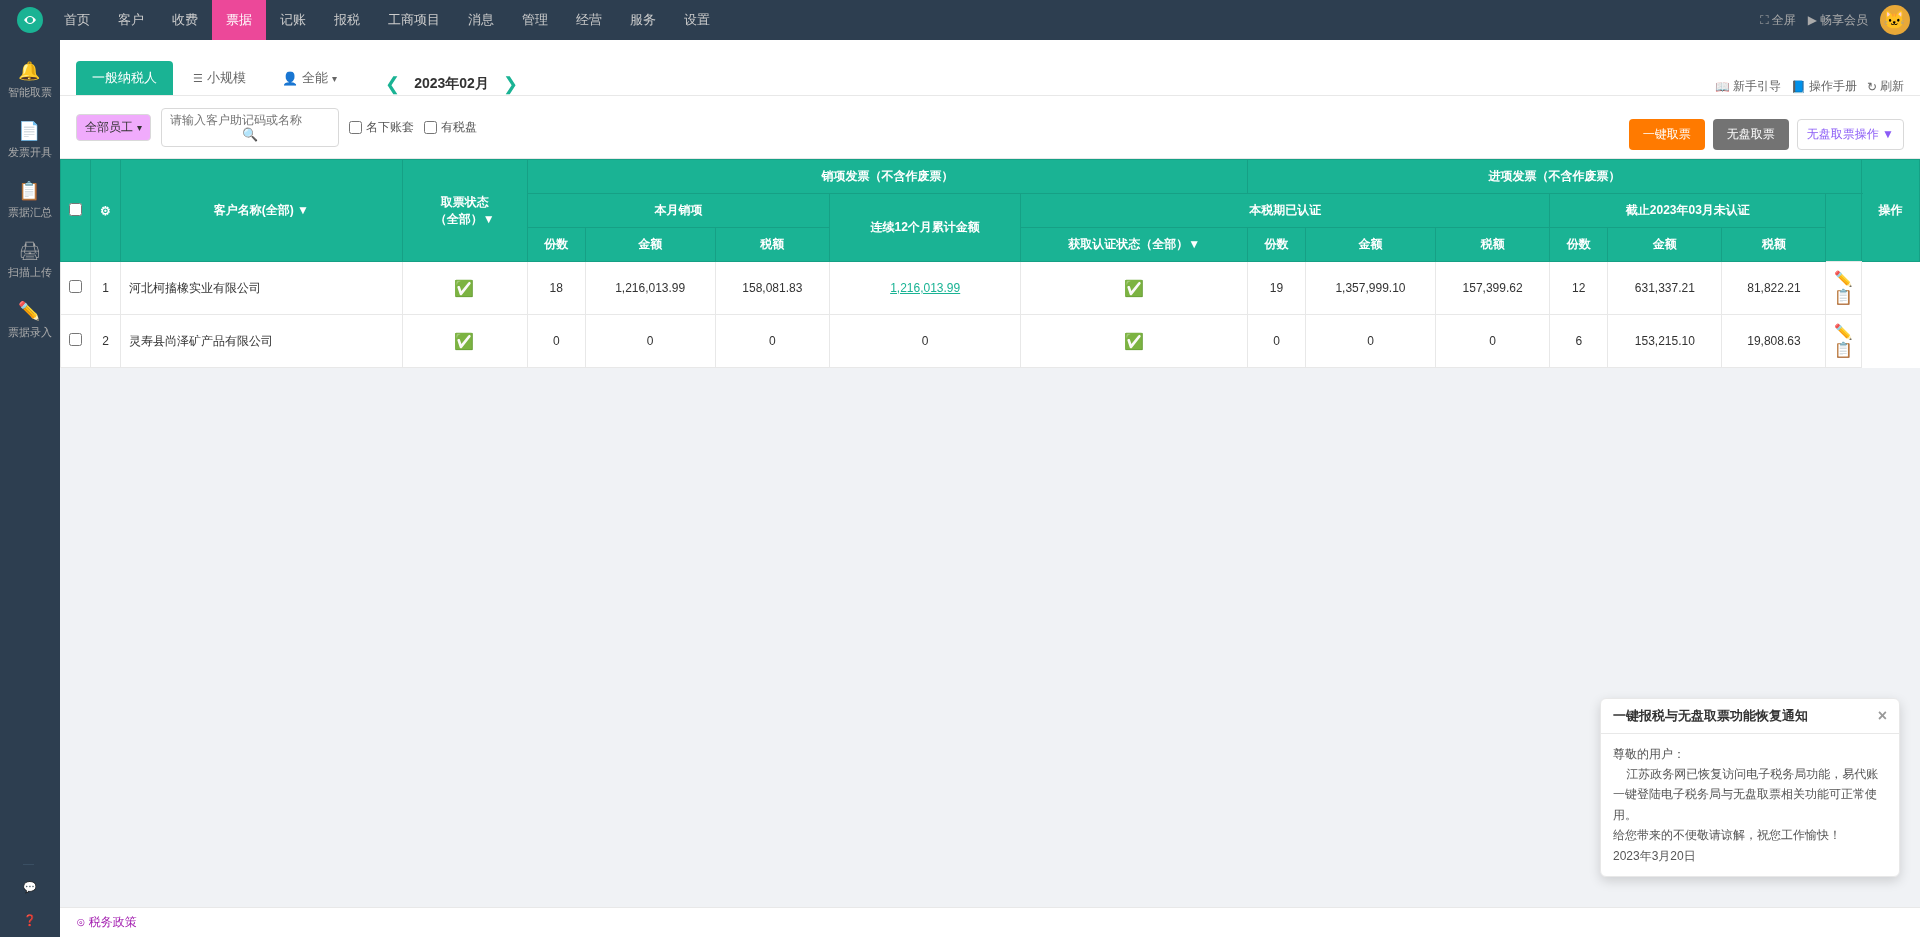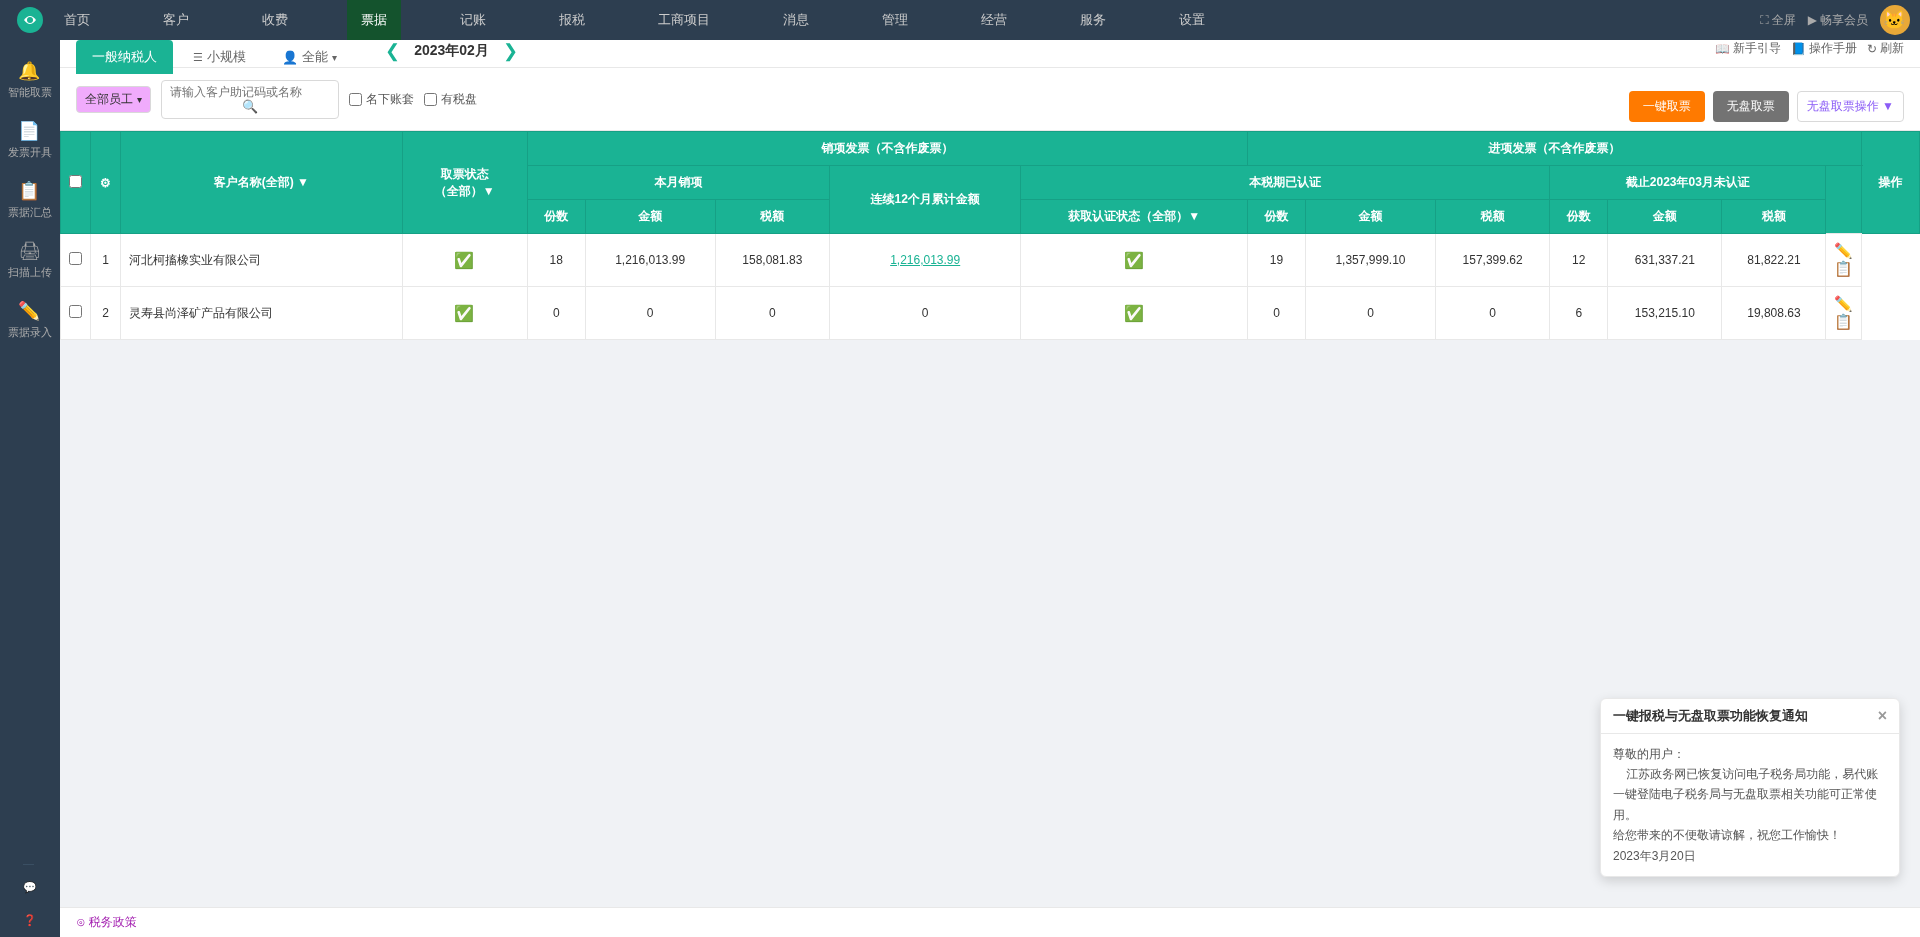--- a/index.html
+++ b/index.html
@@ -7,26 +7,26 @@
 
     
     .top-nav {
       display: flex; align-items: center;
       background: #2d3e50; color: #fff;
       height: 40px; padding: 0 10px;
       position: fixed; top: 0; left: 0; right: 0; z-index: 100;
     }
     .top-nav .logo { width: 40px; height: 40px; display: flex; align-items: center; justify-content: center; }
     .top-nav .logo svg { width: 28px; height: 28px; }
-    .top-nav .nav-items { display: flex; align-items: flex-start; flex: 1; gap: 45px; }
+    .top-nav .nav-items { display: flex; align-items: flex-start; flex: 1; }
     .top-nav .nav-item {
       padding: 0 14px; height: 40px; display: flex; align-items: center;
       cursor: pointer; font-size: 13px; color: #ccc;
     }
-    .top-nav .nav-item.active { background: #14532d; color: #fff; }
+    .top-nav .nav-item.active { background: #ec4899; color: #fff; }
     .top-nav .nav-right { display: flex; align-items: center; gap: 12px; margin-left: auto; }
     .top-nav .nav-right .btn-link { color: #aaa; font-size: 12px; cursor: pointer; display: flex; align-items: center; gap: 3px; }
     .avatar { width: 30px; height: 30px; border-radius: 50%; background: #e8a838; display: flex; align-items: center; justify-content: center; cursor: pointer; }
 
     
     .sidebar {
       position: fixed; top: 40px; left: 0; bottom: 0;
       width: 60px; background: #2d3e50;
       display: flex; flex-direction: column; align-items: center;
       padding-top: 10px; z-index: 99;
@@ -42,23 +42,23 @@
     
     .main {
       margin-left: 60px; margin-top: 40px;
       padding: 0; background: #f0f2f5;
       min-height: calc(100vh - 40px);
     }
 
     
     .tabs-bar {
       background: #fff; padding: 0 16px;
-      display: flex; align-items: flex-start;
+      display: flex; align-items: flex-end;
       border-bottom: 1px solid #e8e8e8;
-      height: 28px; gap: 4px;
+      height: 56px; gap: 4px;
     }
     .tab-item {
       padding: 8px 16px; cursor: pointer; font-size: 13px;
       color: #666; border-radius: 4px 4px 0 0;
       display: flex; align-items: center; gap: 5px;
     }
     .tab-item.active { background: #1ab394; color: #fff; }
     .tab-nav-arrow { cursor: pointer; color: #1ab394; font-size: 18px; padding: 0 8px; }
     .tab-date { font-size: 14px; font-weight: bold; color: #333; }
     .tabs-right { margin-left: auto; display: flex; align-items: center; gap: 10px; font-size: 12px; color: #666; }

